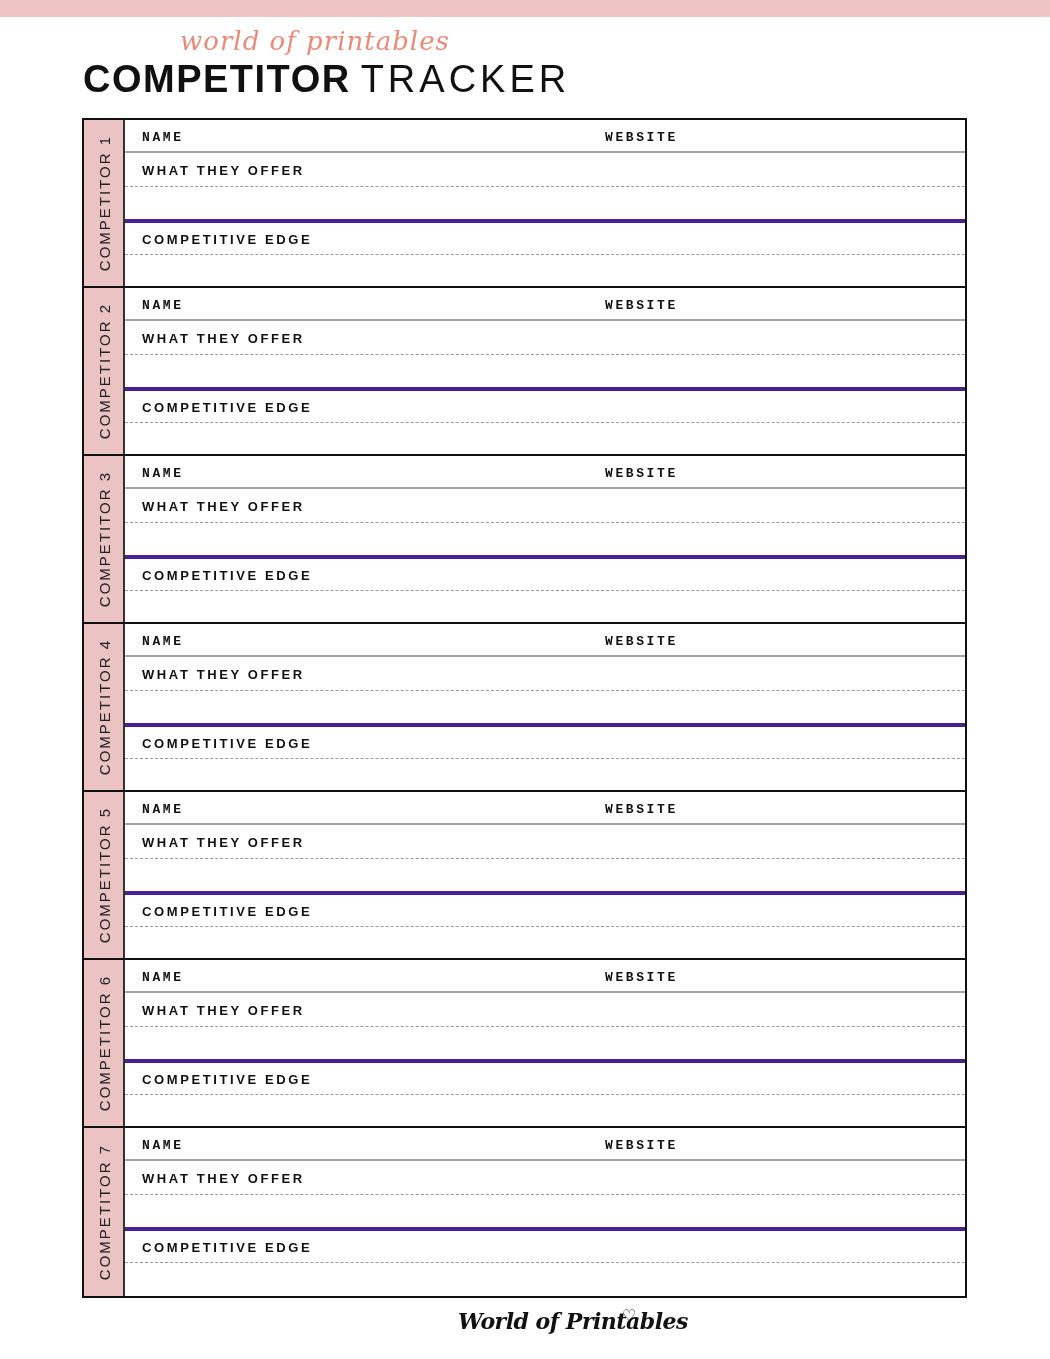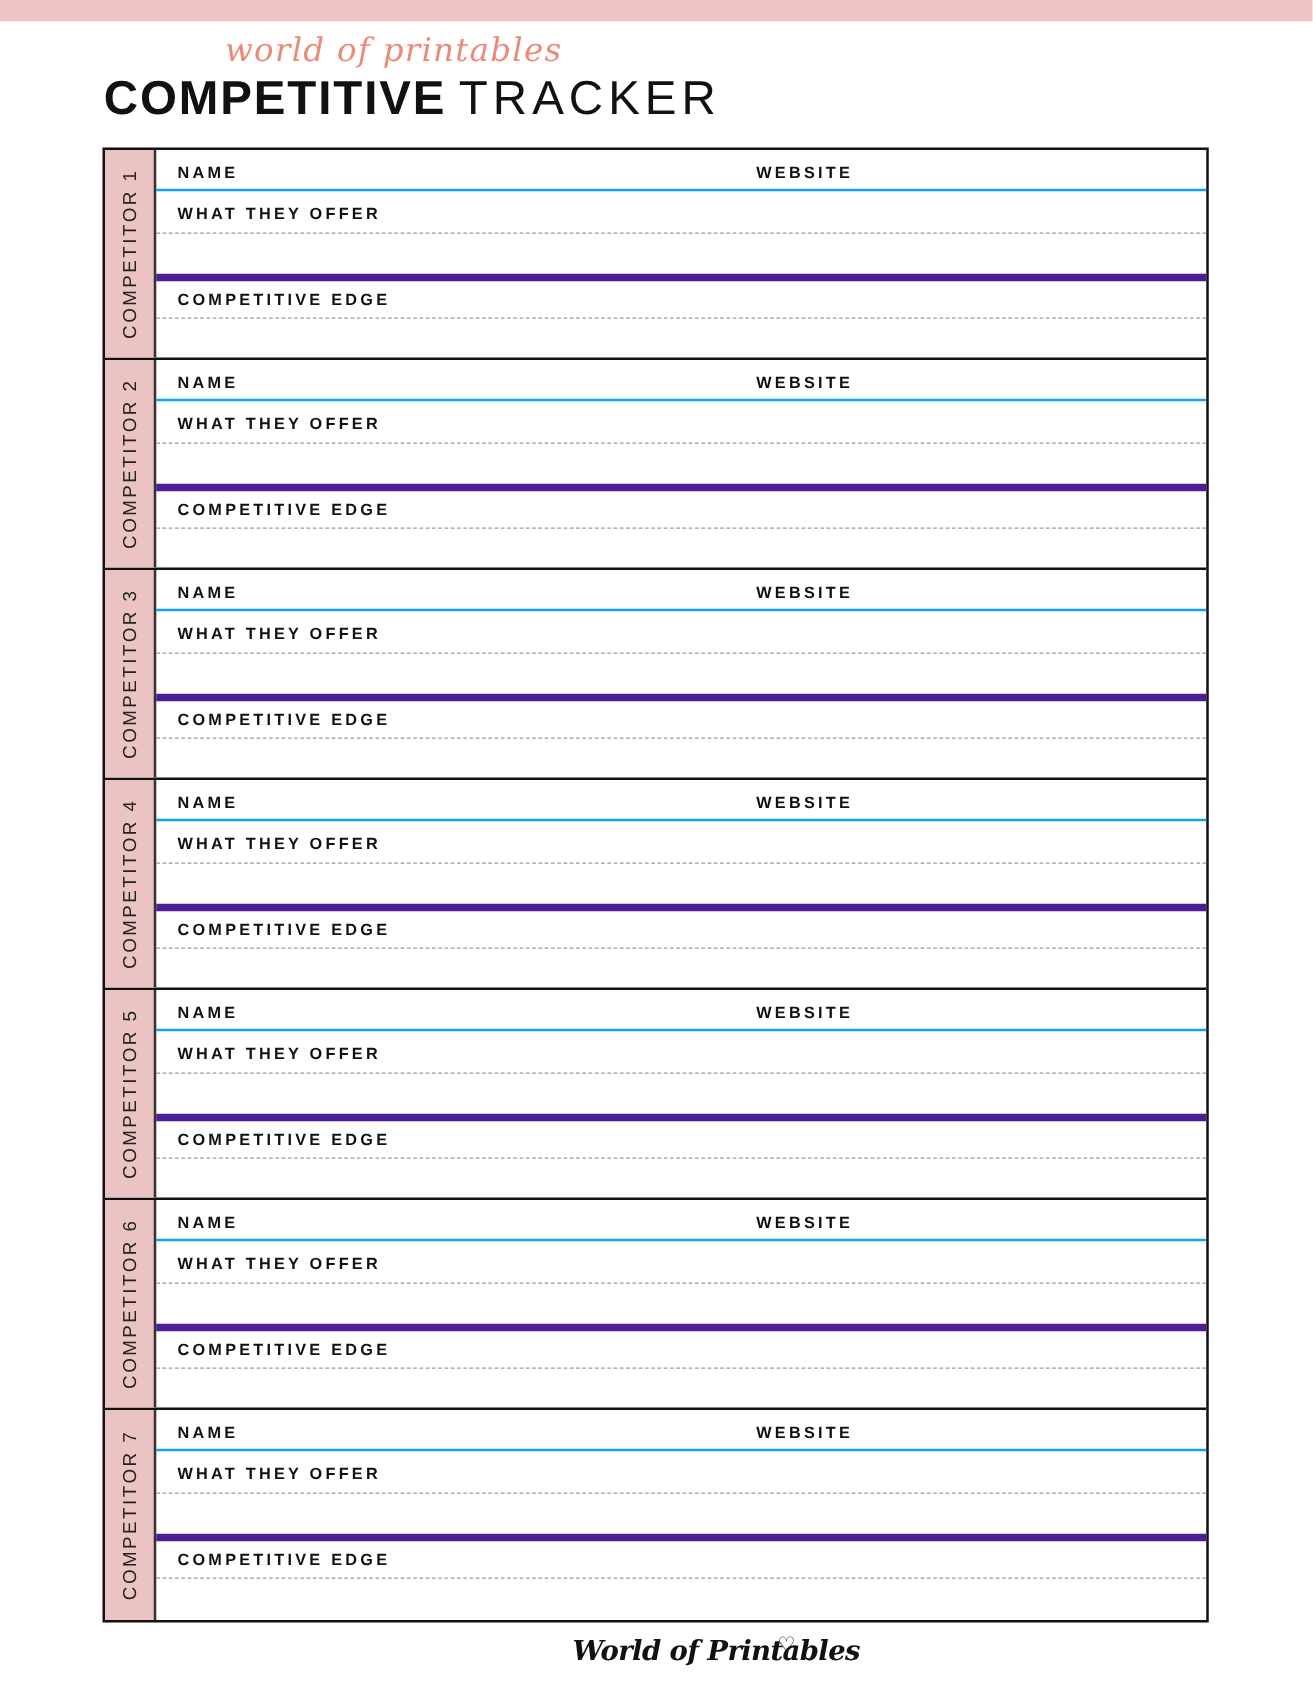--- a/index.html
+++ b/index.html
@@ -31,43 +31,43 @@
   .side {
     width: 39px; background: #ebc3c3; border-right: 2px solid #333;
     position: relative; flex: none;
   }
   .side span {
     position: absolute; left: 50%; top: 50%;
     transform: translate(-50%, -50%) rotate(-90deg);
     white-space: nowrap; font-size: 15px; letter-spacing: 2px; color: #222;
   }
   .content { flex: 1; position: relative; }
-  .row-name { position: absolute; left: 0; right: 0; top: 0; height: 31px; border-bottom: 2px solid #0ea5e9; }
-  .row-offer { position: absolute; left: 0; right: 0; top: 33px; height: 66px; border-bottom: 6px solid #4c1d95; }
+  .row-name { position: absolute; left: 0; right: 0; top: 0; height: 31px; border-bottom: 2px solid #a3a3a3; font-family: Liberation Mono, monospace; }
+  .row-offer { position: absolute; left: 0; right: 0; top: 33px; height: 66px; border-bottom: 4px solid #4c1d95; }
   .row-edge { position: absolute; left: 0; right: 0; top: 101px; height: 50px; }
   .dash {
     position: absolute; left: 0; right: 0; height: 0;
     border-top: 1px dashed #9a9a9a;
   }
   .label {
     position: absolute; font-size: 13px; font-weight: bold; letter-spacing: 2.6px; color: #111;
   }
   .footer-logo {
     position: absolute; left: 458px; top: 1308px; font-family: "DejaVu Serif", serif;
     font-style: italic; font-weight: bold; font-size: 22px; color: #111; letter-spacing: -0.5px;
   }
   .heart { position: absolute; left: 622px; top: 1306px; font-size: 16px; color: #111; }
 </style>
 </head>
 <body>
 
 <div class="top-bar"></div>
 <div class="script-title">world of printables</div>
 <div class="main-title">
-  <span class="bold">COMPETITIVE</span><span class="light">TRACKER</span>
+  <span class="bold">COMPETITOR</span><span class="light">TRACKER</span>
 </div>
 
 <div class="tracker" id="tracker">
     <div class="block">
     <div class="side">
       <span>COMPETITOR 1</span>
     </div>
     <div class="content">
       <div class="row-name">
         <span class="label" style="left:17px;top:10px">NAME</span>

